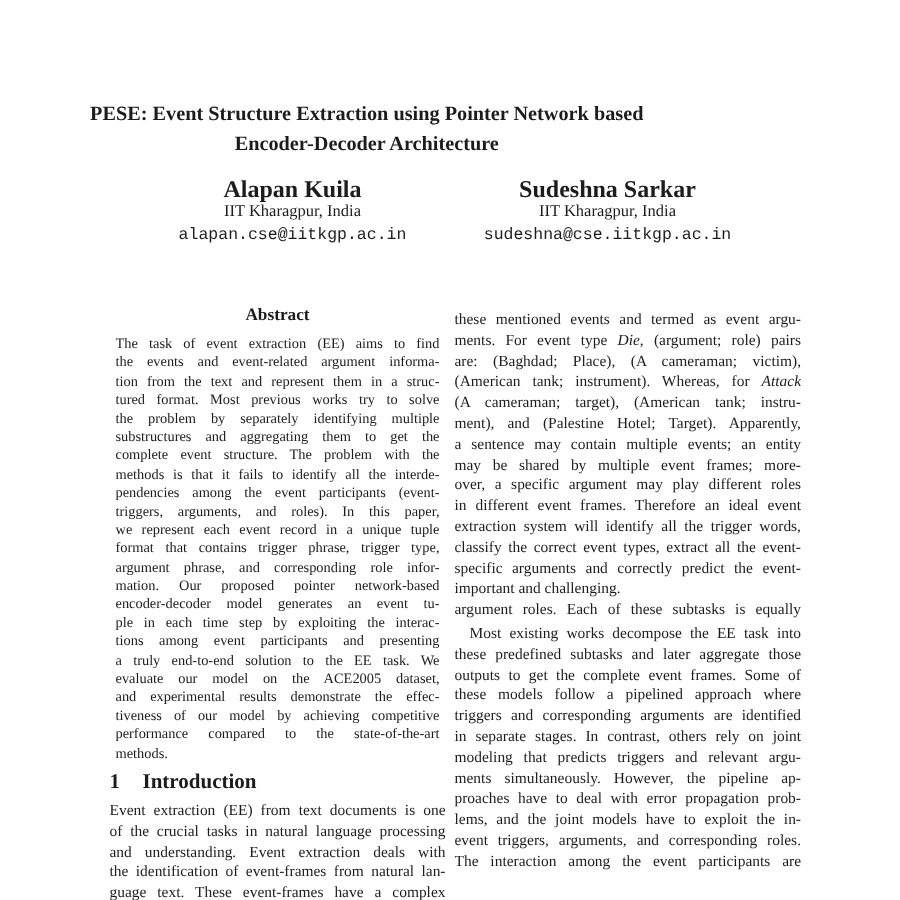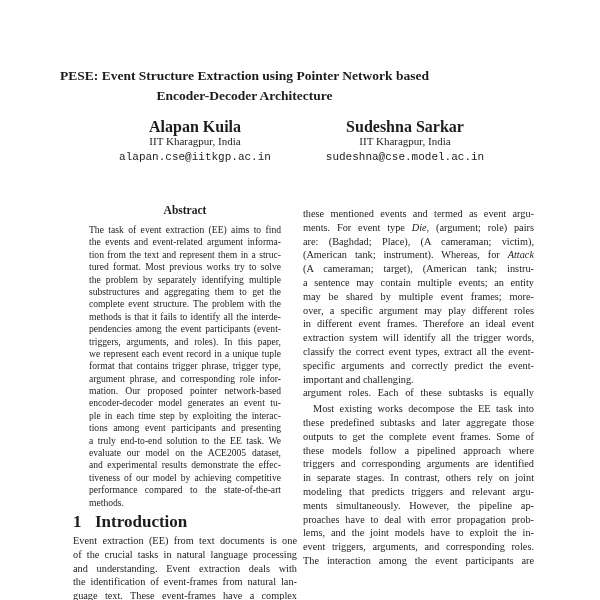--- a/index.html
+++ b/index.html
@@ -35,26 +35,26 @@
   }
   .col { position: absolute; }
   .col-left  { left: 73px;  top: 204px; width: 224px; }
   .col-right { left: 303px; top: 207px; width: 231px; }
   .abstract-heading {
     text-align: center;
     font-weight: bold;
     font-size: 11.5px;
     height: 20px;
   }
-  .abstract-body { margin: 0 16px; font-size: 9.6px; }
+  .abstract-body { margin: 0 4px; font-size: 9.6px; }
   .abstract-body .tline { line-height: 12.4px; height: 12.4px; }
   .section-heading {
     margin-top: 6px;
     font-weight: bold;
-    font-size: 17px;
+    font-size: 14px;
     line-height: 14px;
     height: 14px;
   }
   .sec-num { display: inline-block; width: 22px; }
   .body-text { margin-top: 5px; font-size: 10.3px; }
   .body-text .tline, .col-right .tline { line-height: 13.8px; height: 13.8px; }
   .col-right { font-size: 10.3px; }
   .tline {
     text-align: justify;
     text-align-last: justify;
@@ -76,21 +76,21 @@
 
 <div class="author-block a0">
   <div class="author-name">Alapan Kuila</div>
   <div class="author-affil">IIT Kharagpur, India</div>
   <div class="author-email">alapan.cse@iitkgp.ac.in</div>
 </div>
 
 <div class="author-block a1">
   <div class="author-name">Sudeshna Sarkar</div>
   <div class="author-affil">IIT Kharagpur, India</div>
-  <div class="author-email">sudeshna@cse.model.ac.in</div>
+  <div class="author-email">sudeshna@cse.iitkgp.ac.in</div>
 </div>
 
 <div class="col col-left">
   <div class="abstract-heading">Abstract</div>
   <div class="abstract-body">
       <div class="tline">The task of event extraction (EE) aims to find</div>
       <div class="tline">the events and event-related argument informa-</div>
       <div class="tline">tion from the text and represent them in a struc-</div>
       <div class="tline">tured format. Most previous works try to solve</div>
       <div class="tline">the problem by separately identifying multiple</div>
@@ -124,20 +124,21 @@
       <div class="tline">guage text. These event-frames have a complex</div>
     </div>
 </div>
 
 <div class="col col-right">
     <div class="tline">these mentioned events and termed as event argu-</div>
     <div class="tline">ments. For event type <i>Die</i>, (argument; role) pairs</div>
     <div class="tline">are: (Baghdad; Place), (A cameraman; victim),</div>
     <div class="tline">(American tank; instrument). Whereas, for <i>Attack</i></div>
     <div class="tline">(A cameraman; target), (American tank; instru-</div>
+    <div class="tline">ment), and (Palestine Hotel; Target). Apparently,</div>
     <div class="tline">a sentence may contain multiple events; an entity</div>
     <div class="tline">may be shared by multiple event frames; more-</div>
     <div class="tline">over, a specific argument may play different roles</div>
     <div class="tline">in different event frames. Therefore an ideal event</div>
     <div class="tline">extraction system will identify all the trigger words,</div>
     <div class="tline">classify the correct event types, extract all the event-</div>
     <div class="tline">specific arguments and correctly predict the event-</div>
     <div class="tline last">important and challenging.</div>
     <div class="tline">argument roles. Each of these subtasks is equally</div>
     <div class="tline indent gap">Most existing works decompose the EE task into</div>

